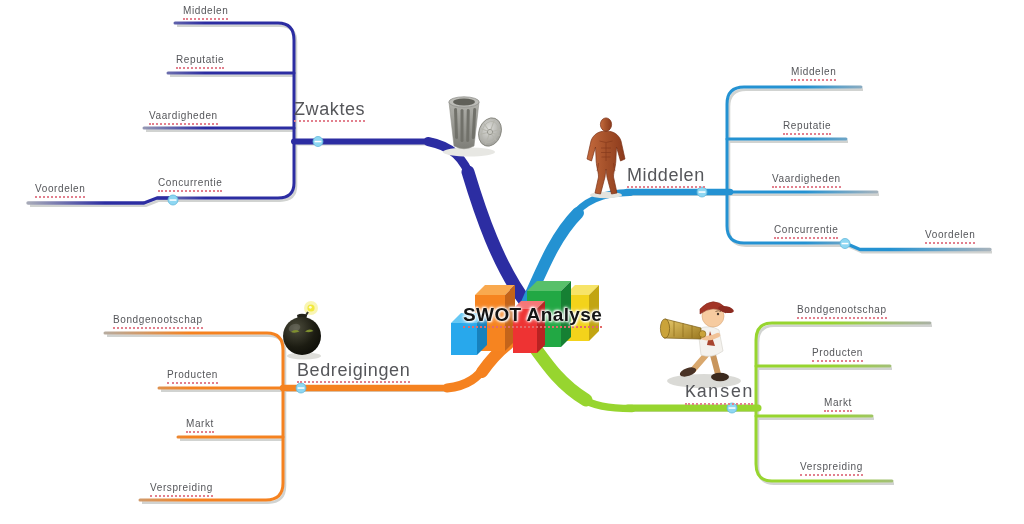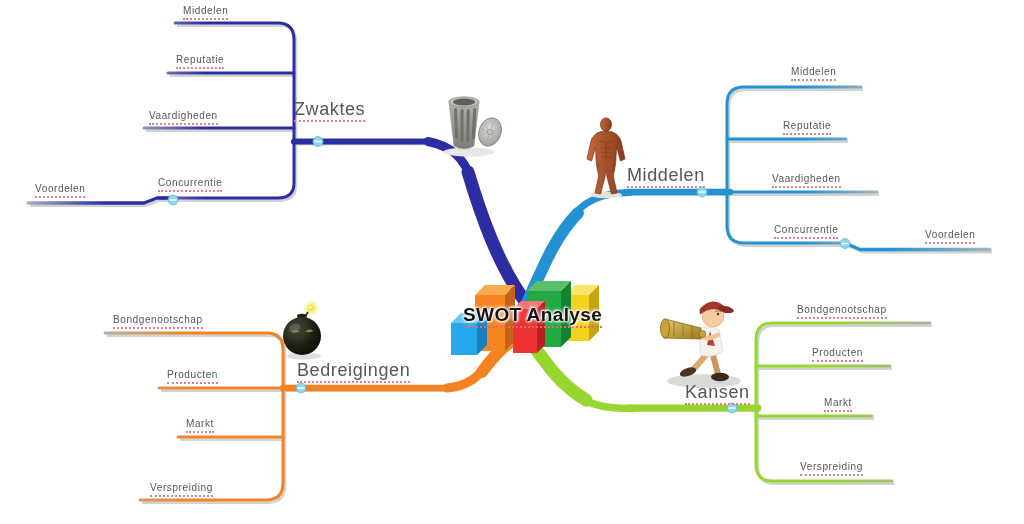--- a/index.html
+++ b/index.html
@@ -262,19 +262,19 @@
 <div class="lbl lbl-sub" style="left:772px;top:174px;">Vaardigheden</div>
 <div class="lbl lbl-sub" style="left:774px;top:225px;">Concurrentie</div>
 <div class="lbl lbl-sub2" style="left:925px;top:230px;">Voordelen</div>
 
 <div class="lbl lbl-main" style="left:297px;top:361px;">Bedreigingen</div>
 <div class="lbl lbl-sub" style="left:113px;top:315px;">Bondgenootschap</div>
 <div class="lbl lbl-sub" style="left:167px;top:370px;">Producten</div>
 <div class="lbl lbl-sub" style="left:186px;top:419px;">Markt</div>
 <div class="lbl lbl-sub" style="left:150px;top:483px;">Verspreiding</div>
 
-<div class="lbl lbl-main" style="left:685px;top:383px;">Kansen</div>
+<div class="lbl lbl-main" style="left:685px;top:383px;font-family:Liberation Mono, monospace;">Kansen</div>
 <div class="lbl lbl-sub" style="left:797px;top:305px;">Bondgenootschap</div>
 <div class="lbl lbl-sub" style="left:812px;top:348px;">Producten</div>
 <div class="lbl lbl-sub" style="left:824px;top:398px;">Markt</div>
 <div class="lbl lbl-sub" style="left:800px;top:462px;">Verspreiding</div>
 
 </div>
 
 </body></html>

